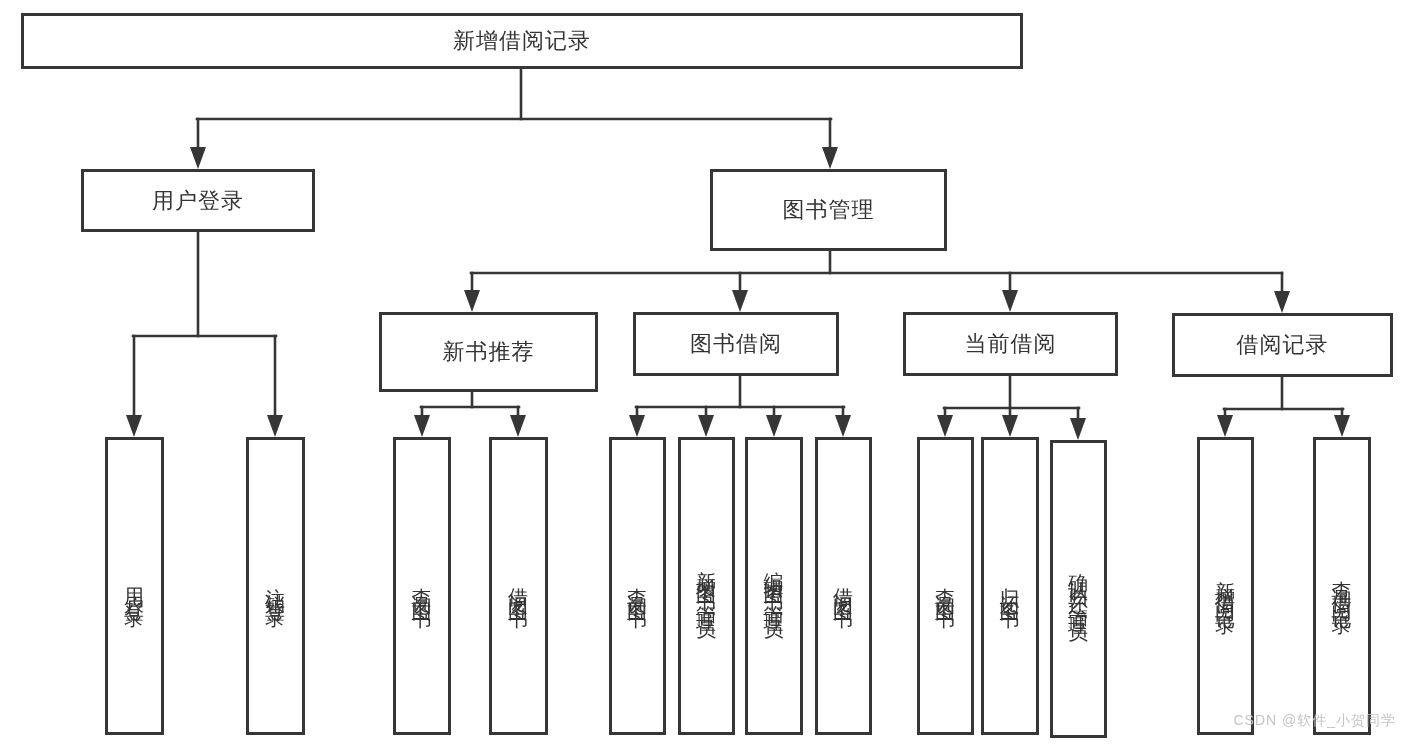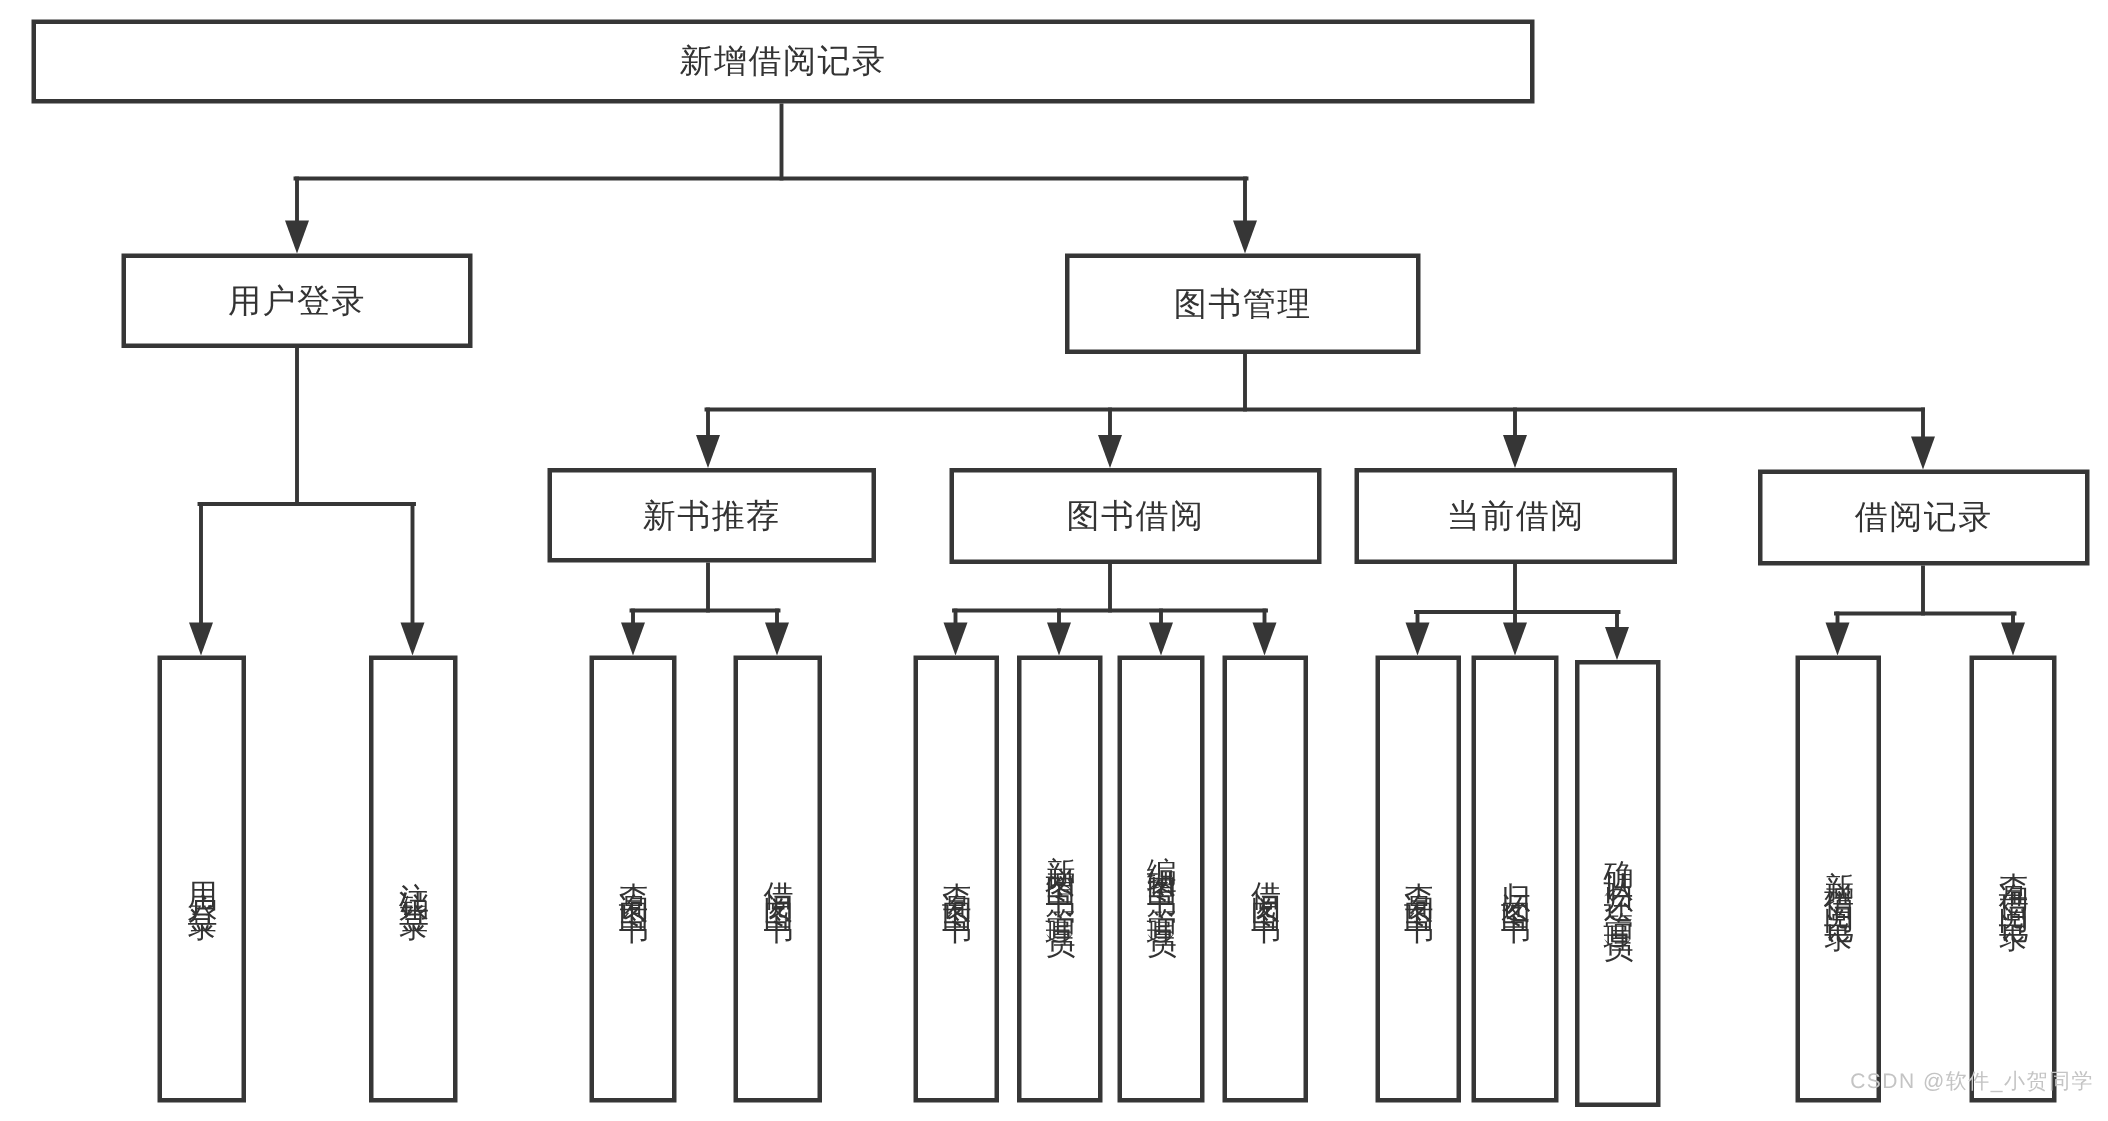--- a/index.html
+++ b/index.html
@@ -112,28 +112,28 @@
       <polygon points="1334,415 1350,415 1342,437" fill="#363636"></polygon>
     </svg>
 
   <div class="node hbox" style="left:21px; top:13px; width:1002px; height:56px;">
     <span class="label">新增借阅记录</span>
   </div>
 
   <div class="node hbox" style="left:81px; top:169px; width:234px; height:63px;">
     <span class="label">用户登录</span>
   </div>
-  <div class="node hbox" style="left:710px; top:169px; width:237px; height:67px;">
+  <div class="node hbox" style="left:710px; top:169px; width:237px; height:82px;">
     <span class="label">图书管理</span>
   </div>
 
-  <div class="node hbox" style="left:365px; top:312px; width:219px; height:63px;">
+  <div class="node hbox" style="left:379px; top:312px; width:219px; height:80px;">
     <span class="label">新书推荐</span>
   </div>
-  <div class="node hbox" style="left:633px; top:312px; width:248px; height:64px;">
+  <div class="node hbox" style="left:633px; top:312px; width:206px; height:64px;">
     <span class="label">图书借阅</span>
   </div>
   <div class="node hbox" style="left:1172px; top:313px; width:221px; height:64px;">
     <span class="label">借阅记录</span>
   </div>
   <div class="node hbox" style="left:903px; top:312px; width:215px; height:64px;">
     <span class="label">当前借阅</span>
   </div>
 
   <div class="node vbox" style="left:105px; top:437px; width:59px; height:298px;">

